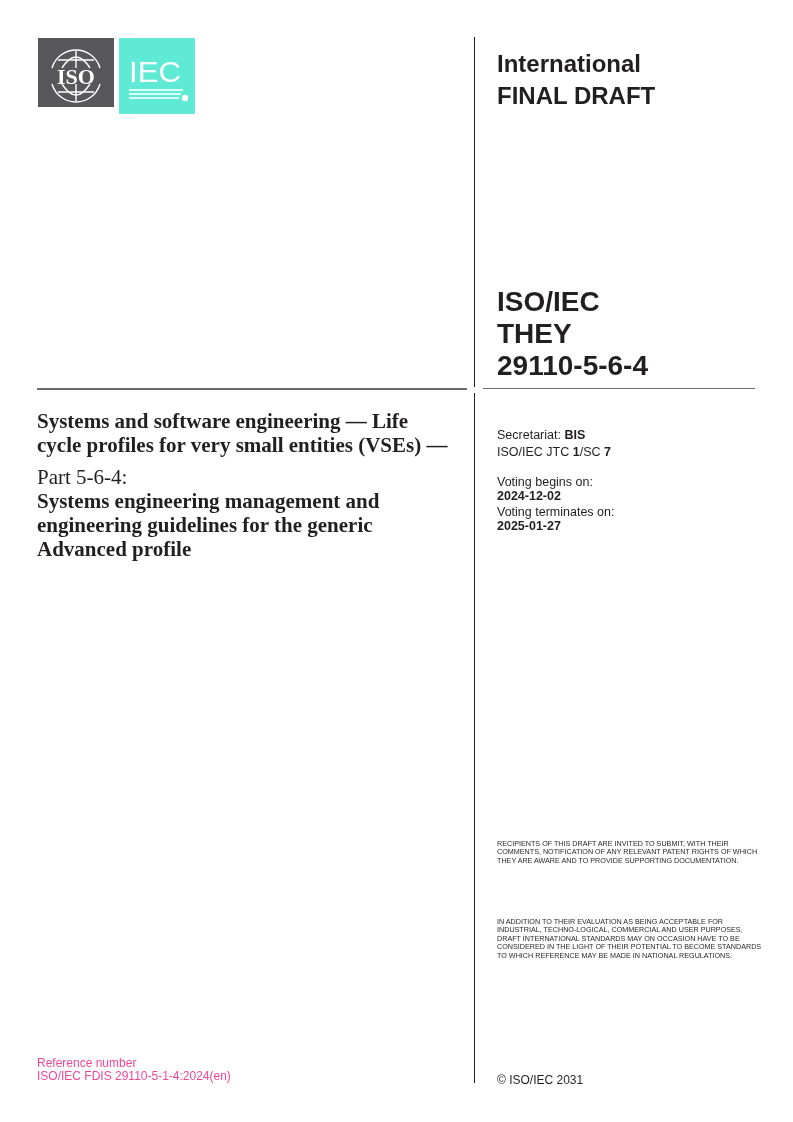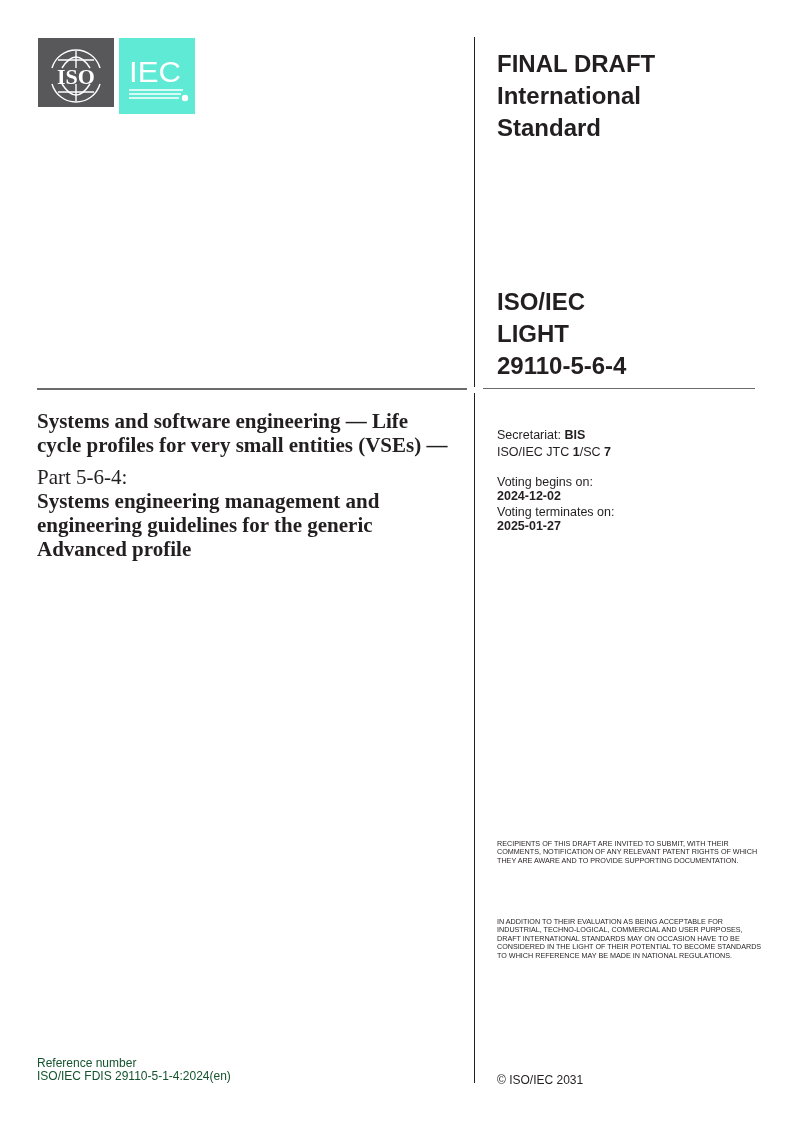--- a/index.html
+++ b/index.html
@@ -13,42 +13,42 @@
 
   
   .vline-top { left: 474px; top: 37px; width: 1px; height: 350px; background: #231f20; }
   .vline-bottom { left: 474px; top: 393px; width: 1px; height: 690px; background: #231f20; }
   .hline-left { left: 37px; top: 388px; width: 430px; height: 2px; background: #6b6b6b; }
   .hline-right { left: 483px; top: 388px; width: 272px; height: 1px; background: #6b6b6b; }
 
   
   .doc-status { left: 497px; top: 48px; font-family: "Liberation Sans", sans-serif; font-weight: bold; font-size: 24px; line-height: 32px; color: #231f20; }
   .doc-status div { white-space: nowrap; }
-  .doc-number { left: 497px; top: 286px; font-family: "Liberation Sans", sans-serif; font-weight: bold; font-size: 24px; line-height: 32px; color: #231f20; }
+  .doc-number { left: 497px; top: 286px; font-family: "Liberation Sans", sans-serif; font-weight: bold; font-size: 28px; line-height: 32px; color: #231f20; }
 
   .meta { left: 497px; font-size: 12.5px; line-height: 14px; color: #231f20; }
   .meta b { font-weight: bold; }
   .meta-committee { top: 403px; margin-top: 42px; }
   .meta-secretariat { top: 428px; }
   .meta-voting-begins { top: 475px; }
   .meta-voting-ends { top: 505px; }
 
   .notice { left: 497px; width: 270px; font-size: 7.2px; line-height: 8.4px; color: #231f20; text-transform: uppercase; letter-spacing: 0; }
   .notice-1 { top: 840px; }
   .notice-2 { top: 918px; }
 
   .copyright { left: 497px; top: 1073px; font-size: 12px; color: #231f20; }
 
   
   .title-block { left: 37px; top: 409px; width: 420px; font-family: "Liberation Serif", serif; color: #231f20; }
   .title-main { font-weight: bold; font-size: 21px; line-height: 24px; }
   .title-part { font-size: 21px; line-height: 24px; margin-top: 8px; font-weight: normal; }
   .title-sub { font-weight: bold; font-size: 21px; line-height: 24px; }
 
-  .ref-block { left: 37px; top: 1057px; font-size: 12px; line-height: 13px; color: #14532d; }
+  .ref-block { left: 37px; top: 1057px; font-size: 12px; line-height: 13px; color: #ec4899; }
 </style>
 </head>
 <body>
 
 <div class="abs iso-logo">
   <svg width="76" height="76" viewBox="0 0 76 76">
     <g fill="none" stroke="#ffffff" stroke-width="1.4">
       <path d="M14 30 A25 25 0 0 1 62 30"></path>
       <path d="M14 46 A25 25 0 0 0 62 46"></path>
       <path d="M24 30 Q38 8 52 30"></path>
@@ -70,28 +70,27 @@
     <circle cx="66" cy="60" r="3.2" fill="#ffffff"></circle>
   </svg>
 </div>
 
 <div class="abs vline-top"></div>
 <div class="abs vline-bottom"></div>
 <div class="abs hline-left"></div>
 <div class="abs hline-right"></div>
 
 <div class="abs doc-status">
+  <div>International</div>
   <div>FINAL DRAFT</div>
-  <div>International</div>
-  <div>Standard</div>
 </div>
 
 <div class="abs doc-number">
   <div>ISO/IEC</div>
-  <div>LIGHT</div>
+  <div>THEY</div>
   <div>29110-5-6-4</div>
 </div>
 
 <div class="abs meta meta-committee">
   <span>ISO/IEC JTC </span><b>1</b><span>/SC </span><b>7</b>
 </div>
 <div class="abs meta meta-secretariat">
   <span>Secretariat: </span><b>BIS</b>
 </div>
 <div class="abs meta meta-voting-begins">

